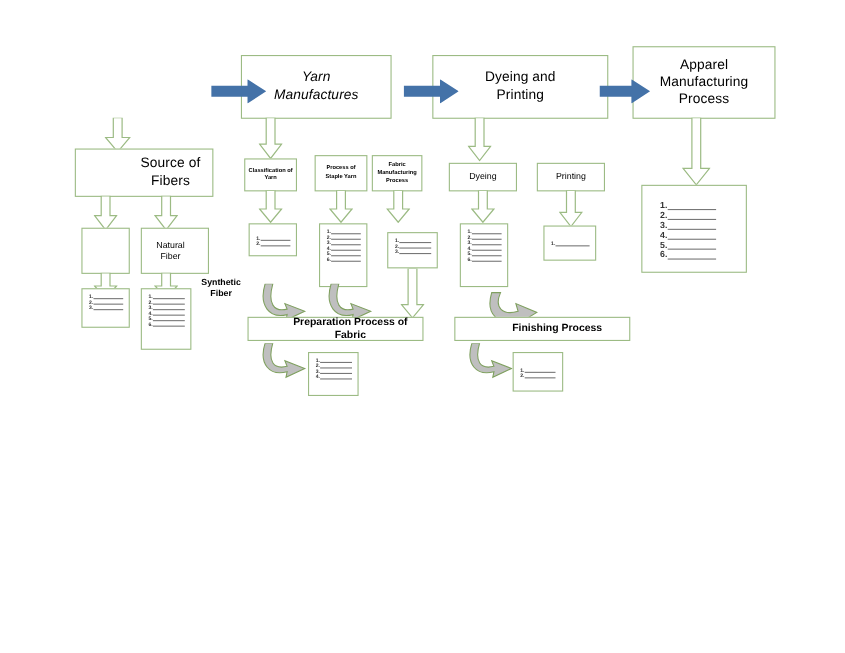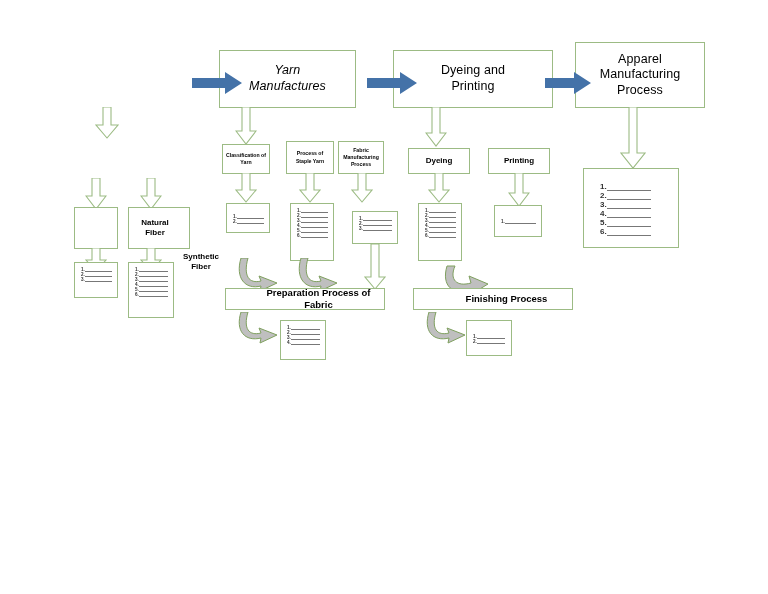--- a/index.html
+++ b/index.html
@@ -30,21 +30,21 @@
     line-height: 1.25;
     color: #000000;
   }
   .stage-box {
     font-size: 12.5px;
     font-weight: 400;
     letter-spacing: 0.1px;
   }
   .sub-box {
     font-size: 8px;
-    font-weight: bold;
+    font-weight: normal;
   }
   .mini-box {
     font-size: 5.2px;
     font-weight: bold;
     line-height: 1.35;
   }
   .wide-box {
     font-size: 9.5px;
     font-weight: bold;
     padding-left: 27px;
@@ -136,20 +136,24 @@
       <path d="M0,6 L29,6 L29,0 L46,11 L29,22 L29,16 L0,16 Z" fill="#4472A8"></path>
     </svg>
   </div>
 
   <div class="down-arrow" style="left:95px; top:107px;">
     <svg width="24" height="32" viewBox="0 0 24 32">
       <path d="M8,0 L16,0 L16,18 L23,18 L12,31 L1,18 L8,18 Z" fill="#ffffff" stroke="#9CBB84" stroke-width="1.1"></path>
     </svg>
   </div>
 
+  <div class="box stage-box" style="left:68px; top:135px; width:126px; height:44px;">
+    <span style="white-space:pre-line; transform:translateX(24px);">Source of
+Fibers</span>
+  </div>
 
   <div class="down-arrow" style="left:85px; top:178px;">
     <svg width="22" height="32" viewBox="0 0 22 32">
       <path d="M7,0 L15,0 L15,18 L21,18 L11,31 L1,18 L7,18 Z" fill="#ffffff" stroke="#9CBB84" stroke-width="1.1"></path>
     </svg>
   </div>
 
   <div class="down-arrow" style="left:140px; top:178px;">
     <svg width="22" height="32" viewBox="0 0 22 32">
       <path d="M7,0 L15,0 L15,18 L21,18 L11,31 L1,18 L7,18 Z" fill="#ffffff" stroke="#9CBB84" stroke-width="1.1"></path>

